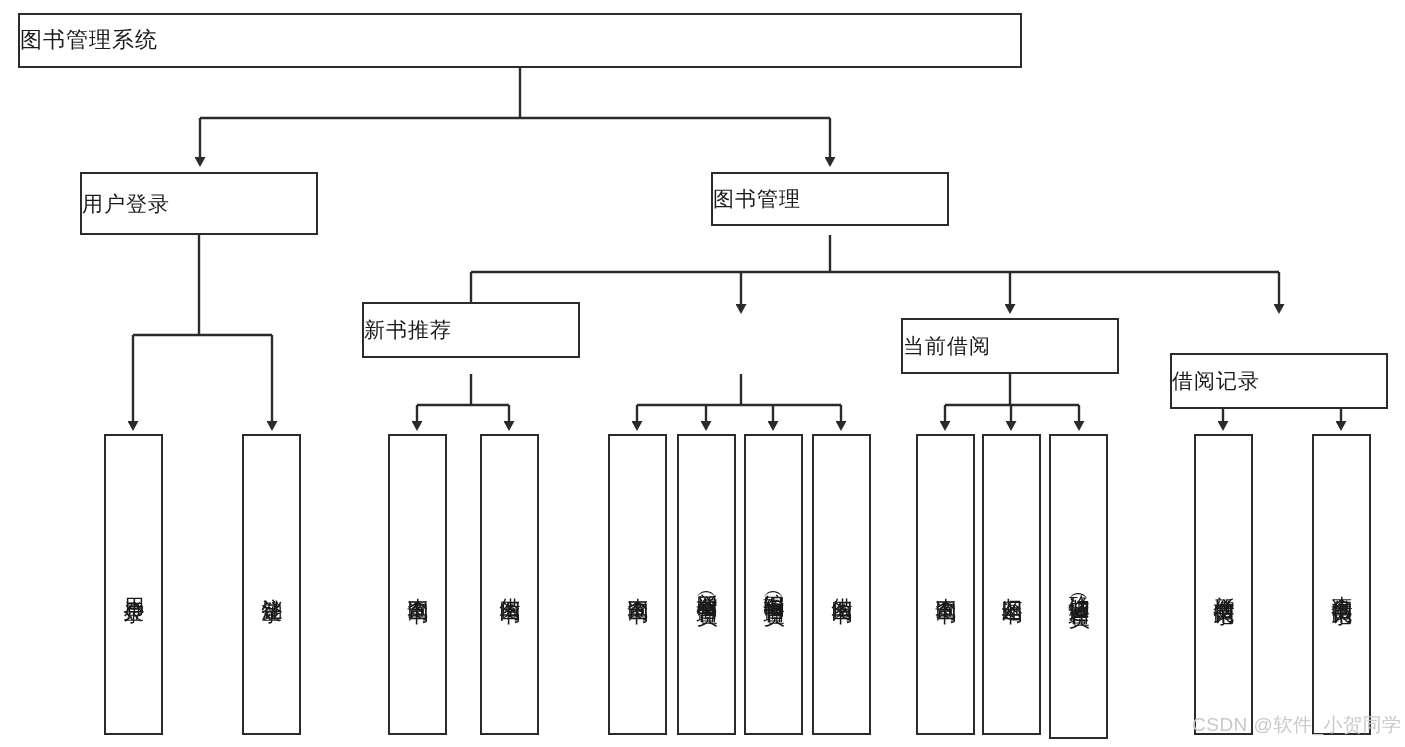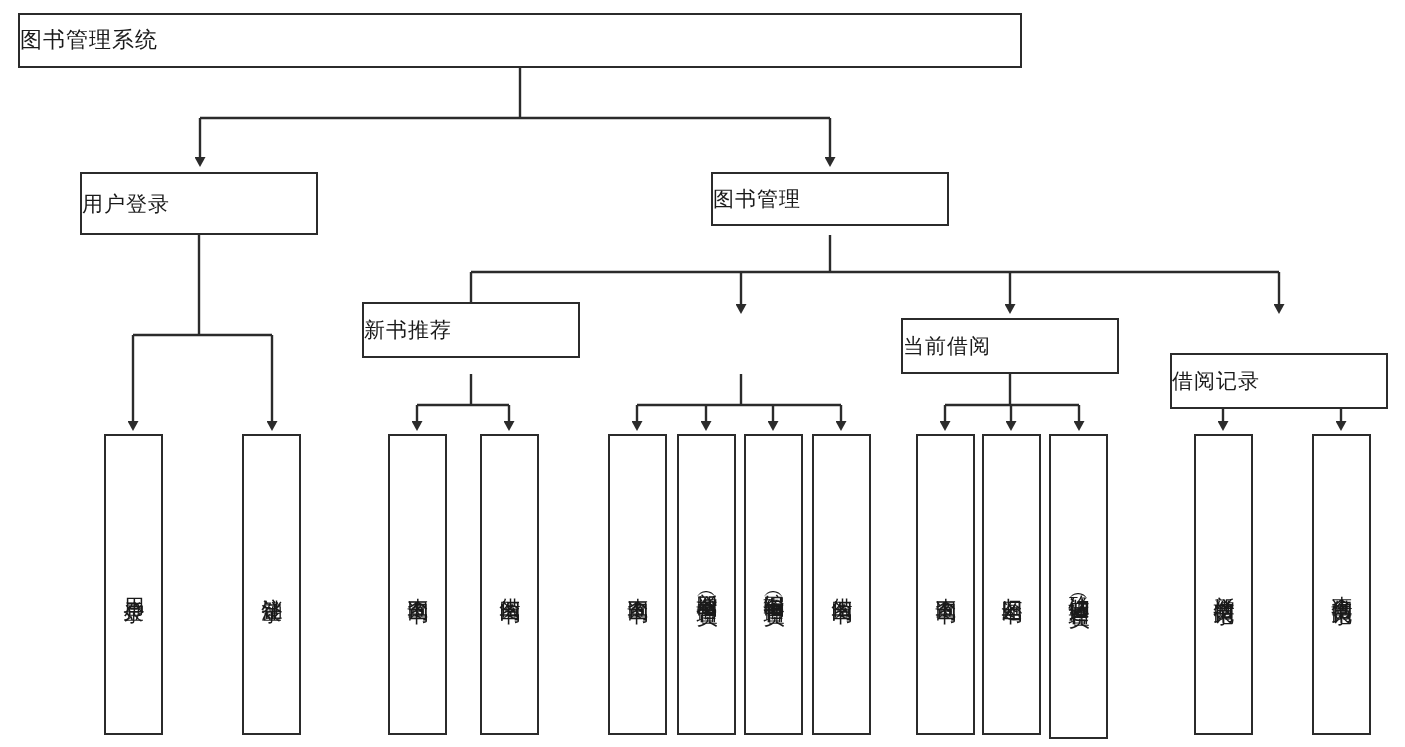--- a/index.html
+++ b/index.html
@@ -189,14 +189,15 @@
     <span class="vtext">确认归还（管理员）</span>
   </div>
 
   <div class="node vert" style="left:1194px; top:434px; width:59px; height:301px;">
     <span class="vtext">新增借阅记录</span>
   </div>
   <div class="node vert" style="left:1312px; top:434px; width:59px; height:301px;">
     <span class="vtext">查询借阅记录</span>
   </div>
 
+  <div id="watermark">CSDN @软件_小贺同学</div>
 
 </div>
 
 </body></html>

